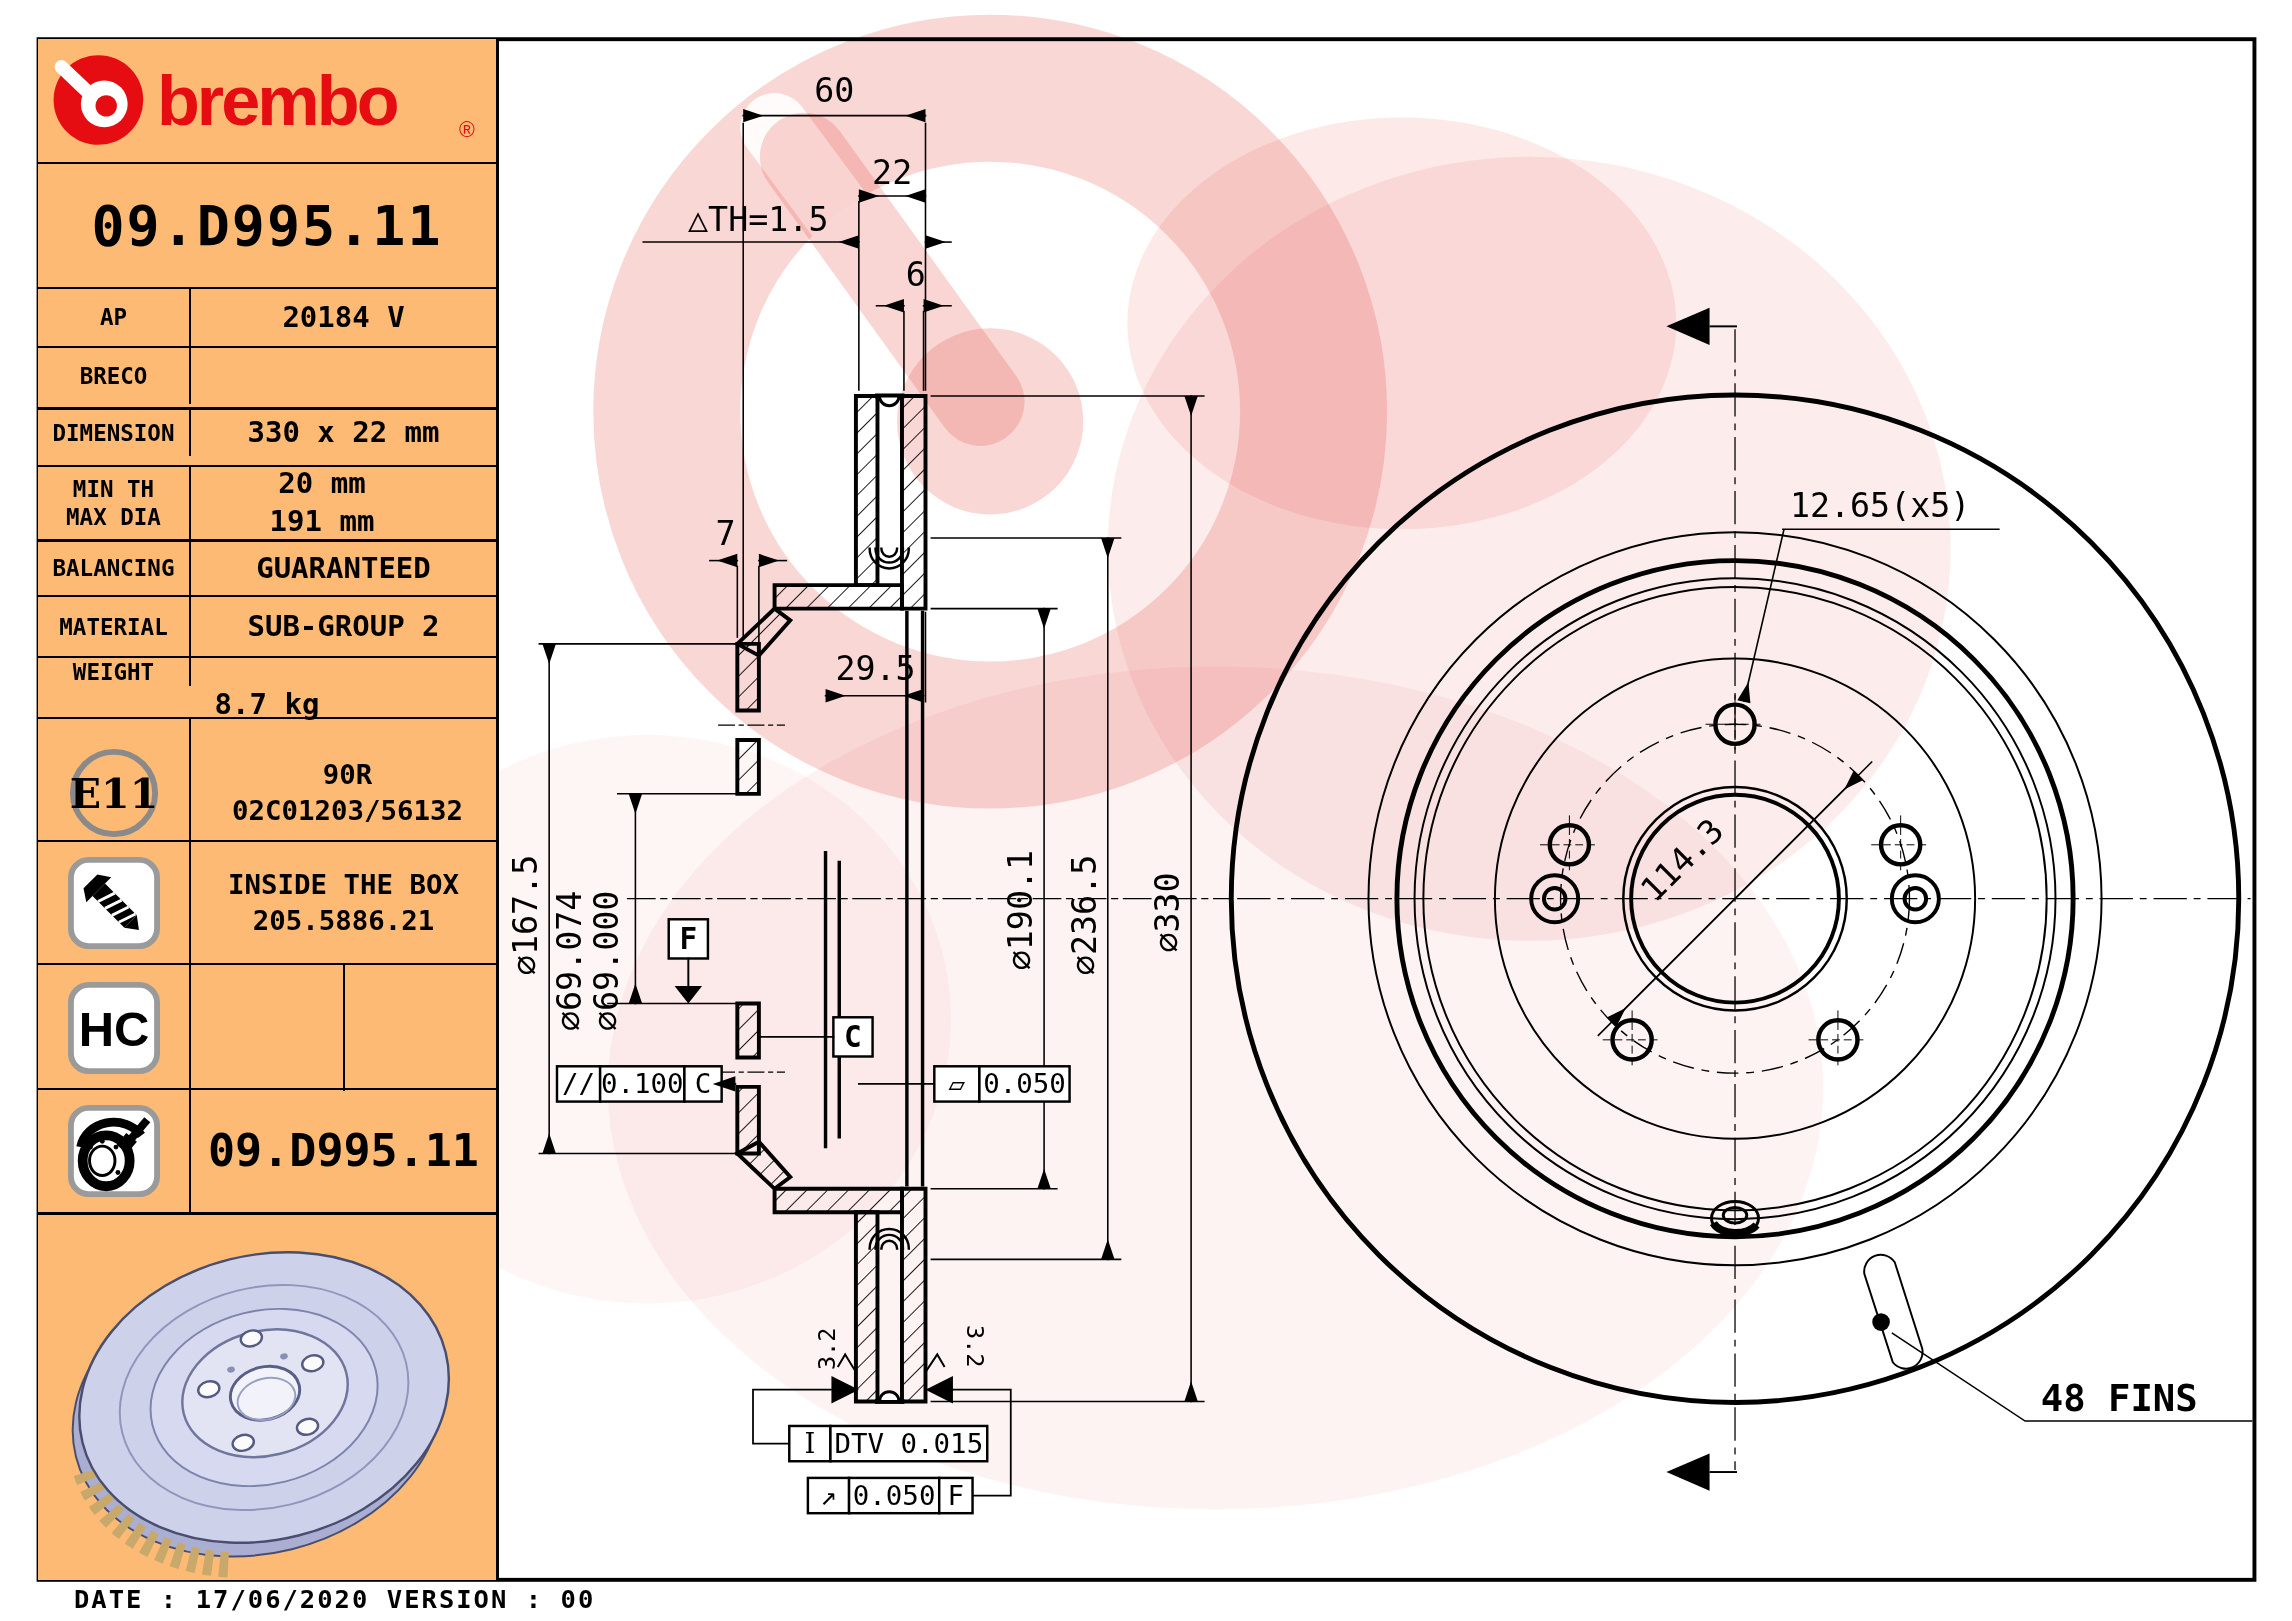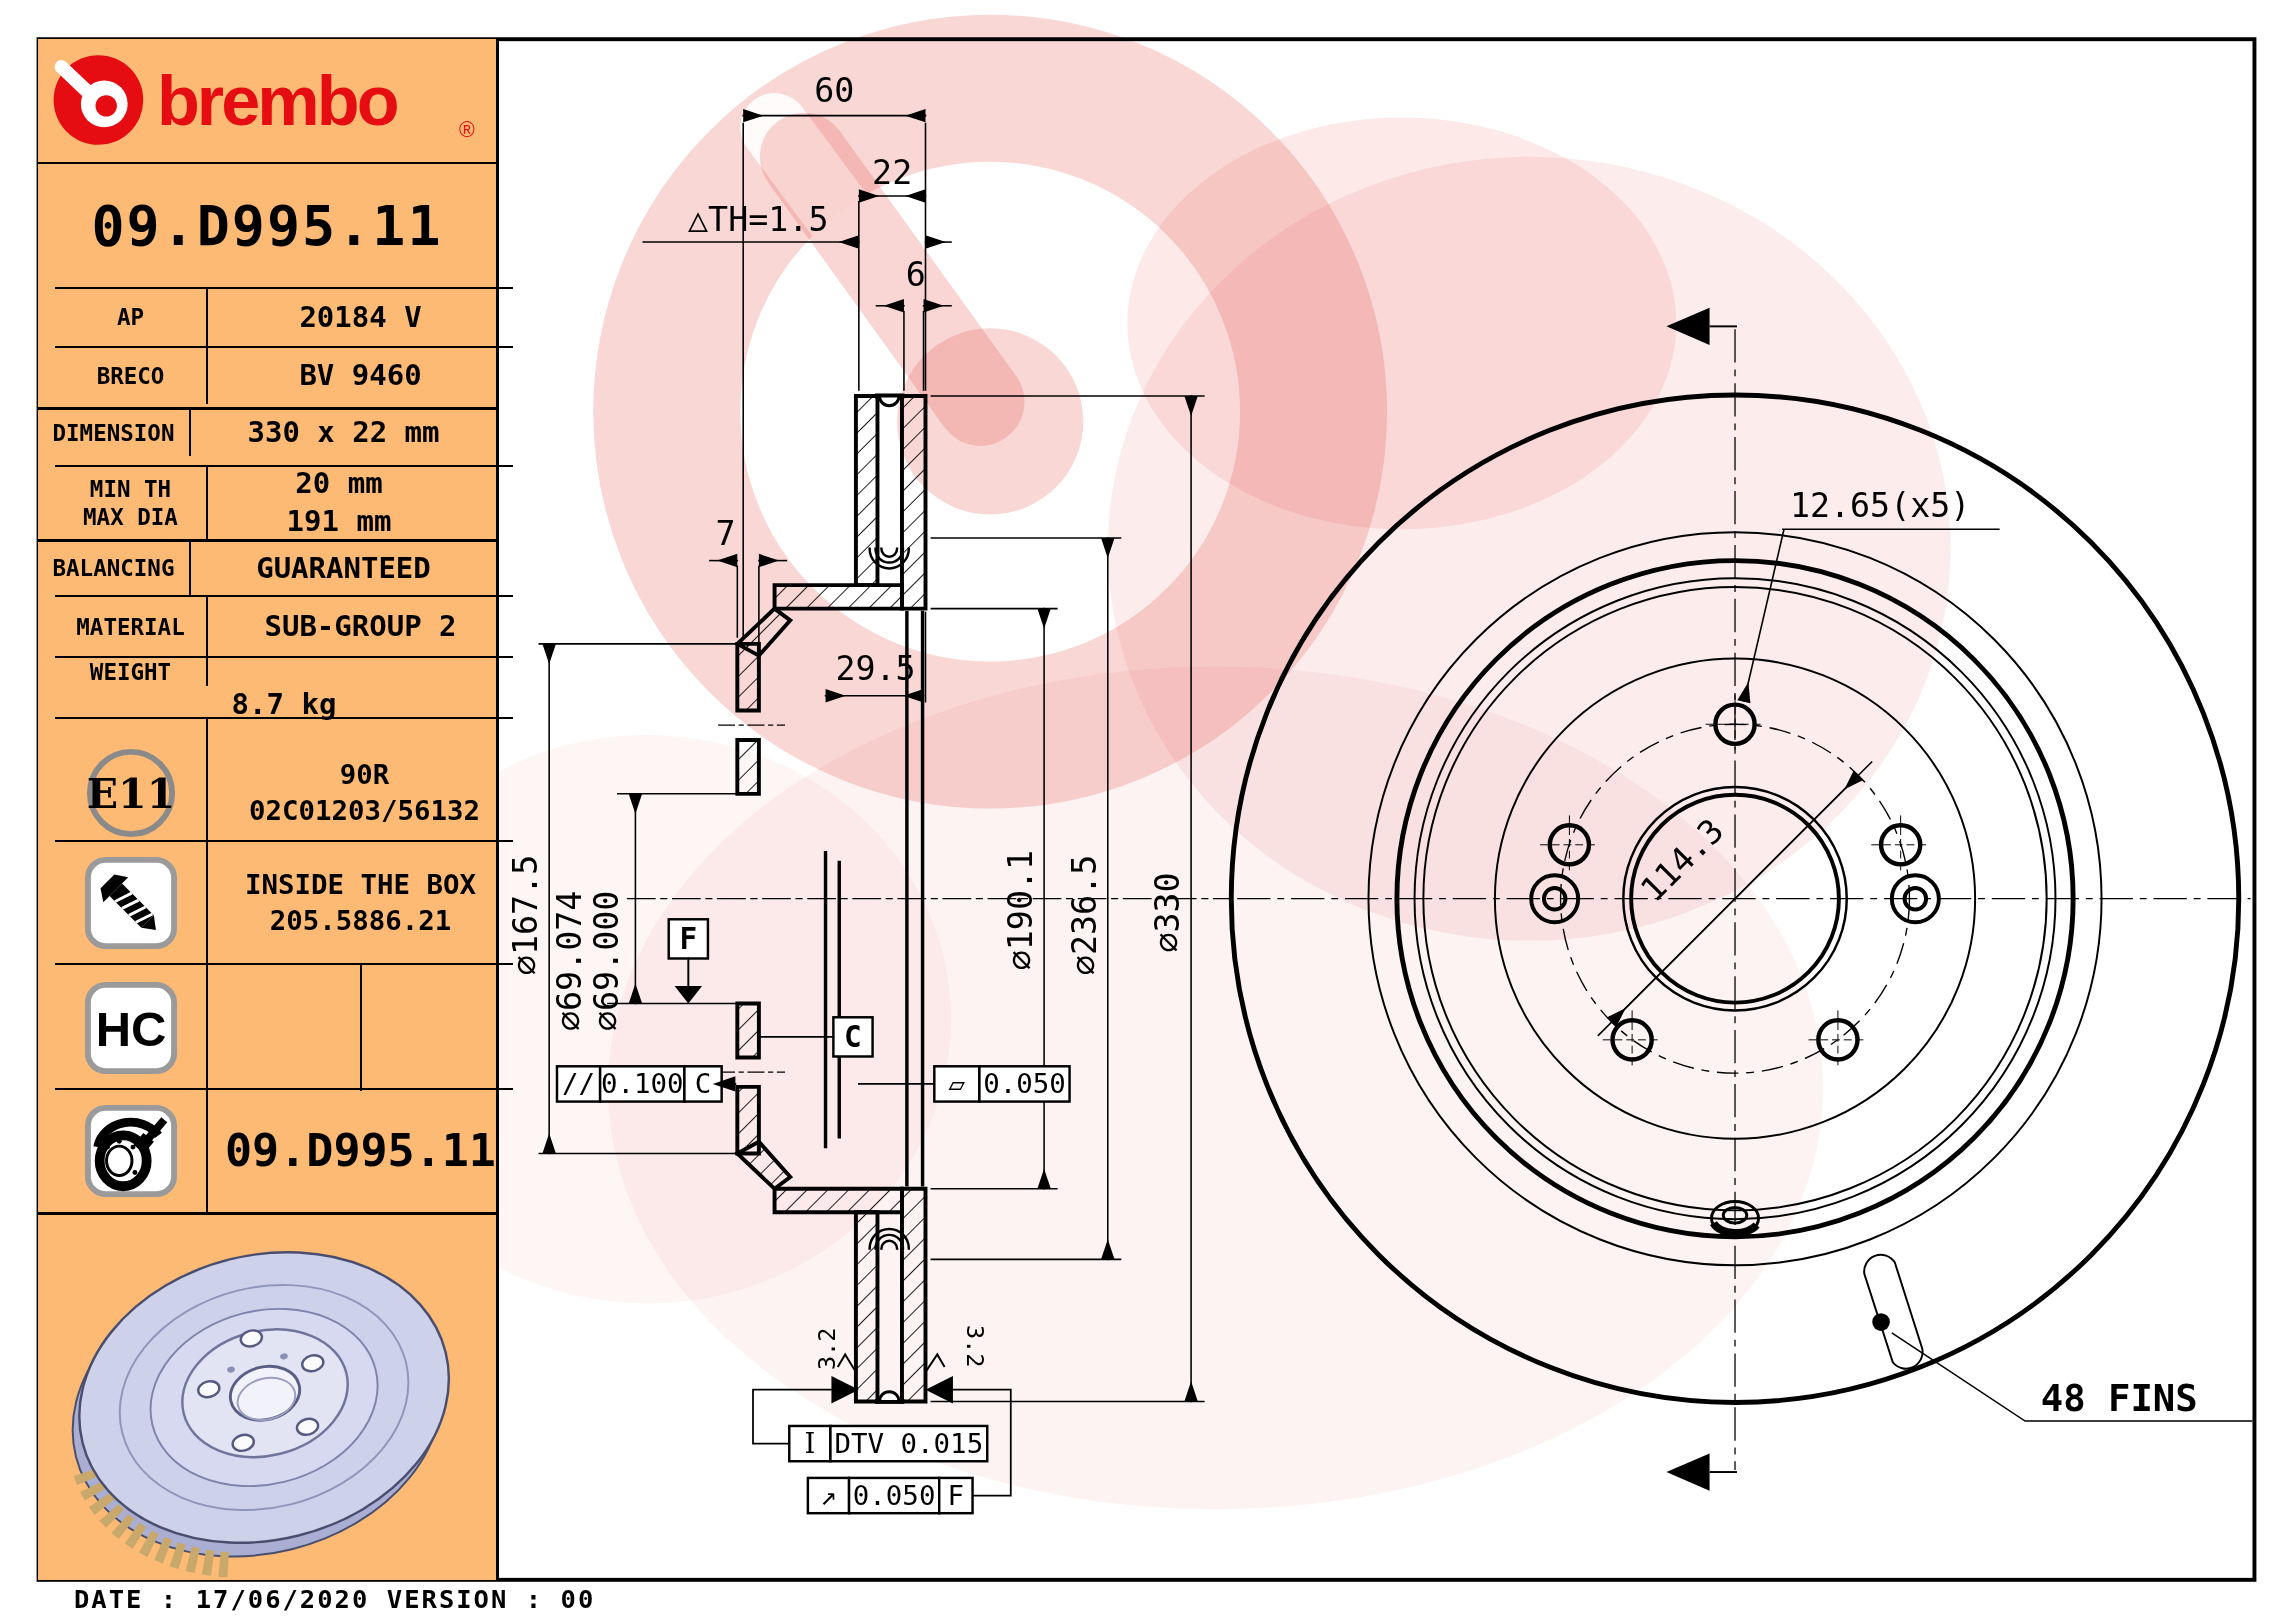--- a/index.html
+++ b/index.html
@@ -8,21 +8,21 @@
   #drawing{position:absolute;left:0;top:0;width:2293px;height:1621px;}
   
   #panel{position:absolute;left:38px;top:39px;width:461px;height:1541px;background:#fdba74;
          border-right:3.9px solid #000;box-sizing:border-box;}
   .row{position:absolute;left:0;width:100%;box-sizing:border-box;display:flex;}
   .cellL{width:153px;box-sizing:border-box;border-right:2px solid #000;display:flex;
          flex-direction:column;align-items:center;justify-content:center;
          font-size:22.5px;font-weight:bold;line-height:1.25;}
   .cellV{flex:1;display:flex;flex-direction:column;align-items:center;justify-content:center;
          font-size:29px;font-weight:bold;line-height:1.3;}
-  .bt2{border-top:2px solid #000;margin-left:17px;} .bt4{border-top:3.9px solid #000;}
+  .bt2{border-top:2px solid #000;} .bt4{border-top:3.9px solid #000;}
   .logo-row{top:0;height:123px;display:flex;align-items:center;}
   .pn-row{top:123px;height:125px;display:flex;align-items:center;justify-content:center;
           border-top:2.9px solid #000;font-size:55px;font-weight:bold;letter-spacing:2px;}
   .r-ap{top:248px;height:59px;} .r-breco{top:307px;height:58px;}
   .r-dim{top:368px;height:49px;} .r-minmax{top:426px;height:74px;}
   .r-bal{top:500px;height:56px;} .r-mat{top:556px;height:62px;}
   .r-wei{top:617px;height:61px;flex-direction:column;} .r-e11{top:678px;height:149px;gap:8px;}
   .r-scr{top:801px;height:123px;} .r-hc{top:924px;height:128px;}
   .r-disc{top:1049px;height:124px;} .r-img{top:1173px;height:368px;border-top:3.9px solid #000;}
   .two-line-val{font-size:27.4px;}
@@ -318,21 +318,20 @@
 
     <div class="row pn-row">09.D995.11</div>
 
     <div class="row r-ap bt2">
       <div class="cellL">AP</div>
       <div class="cellV">20184 V</div>
     </div>
 
     <div class="row r-breco bt2">
       <div class="cellL">BRECO</div>
-      <div class="cellV">BV 9460</div>
     </div>
 
     <div class="row r-dim bt4">
       <div class="cellL">DIMENSION</div>
       <div class="cellV">330 x 22 mm</div>
     </div>
 
     <div class="row r-minmax bt2">
       <div class="cellL">
         <span>MIN TH</span>

